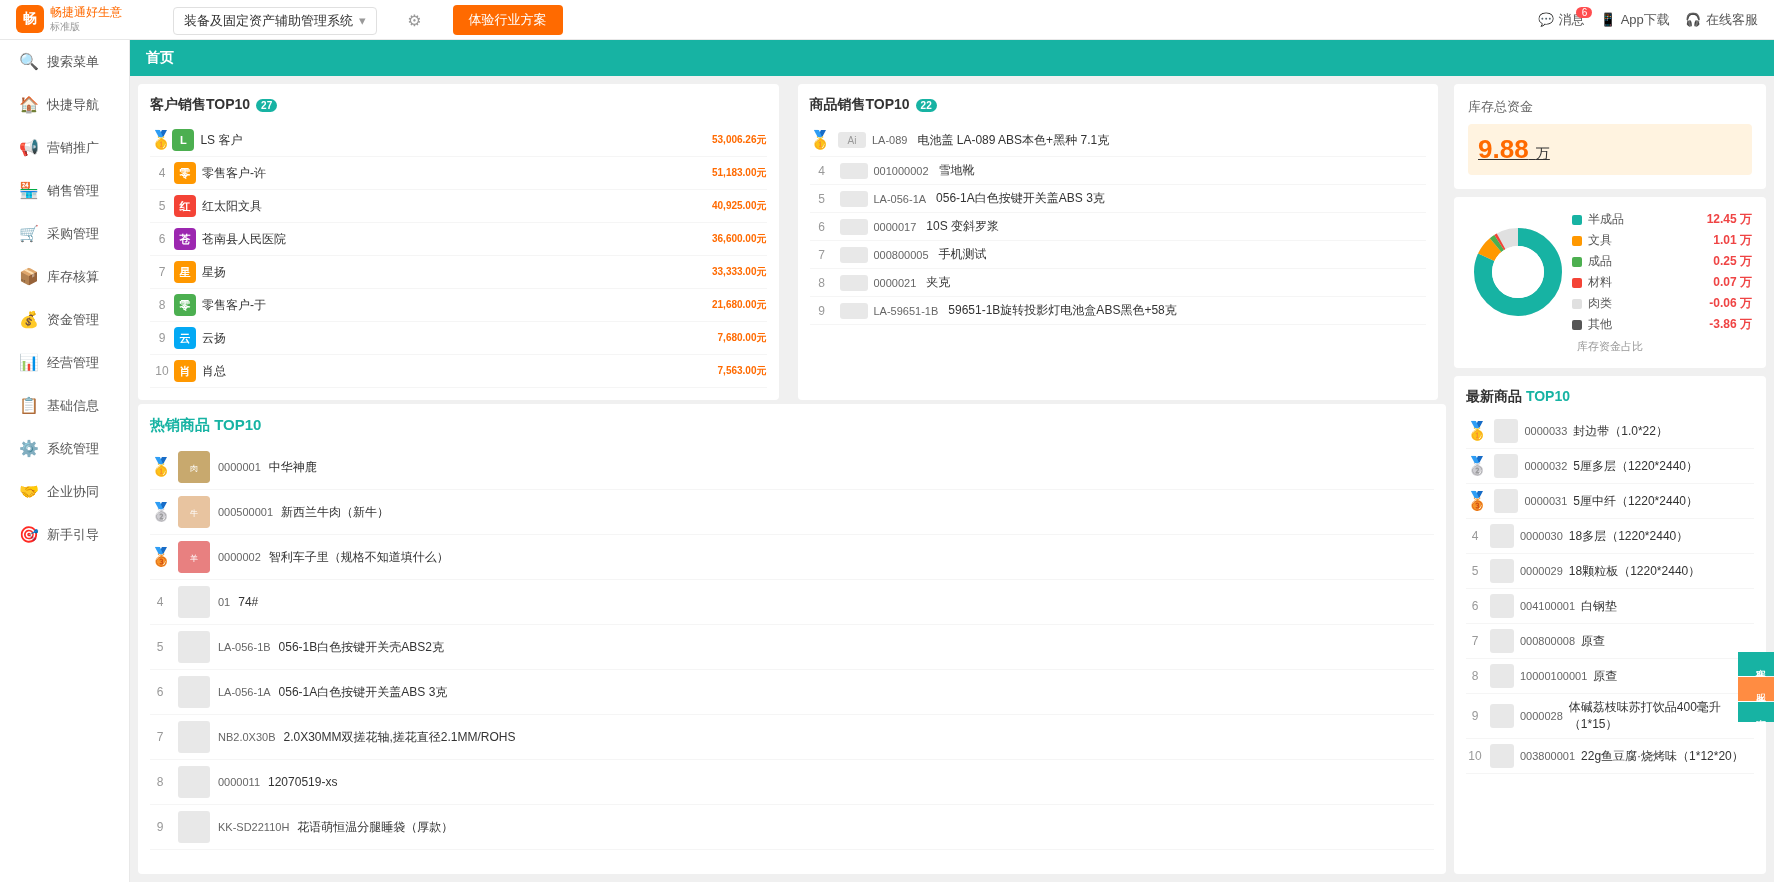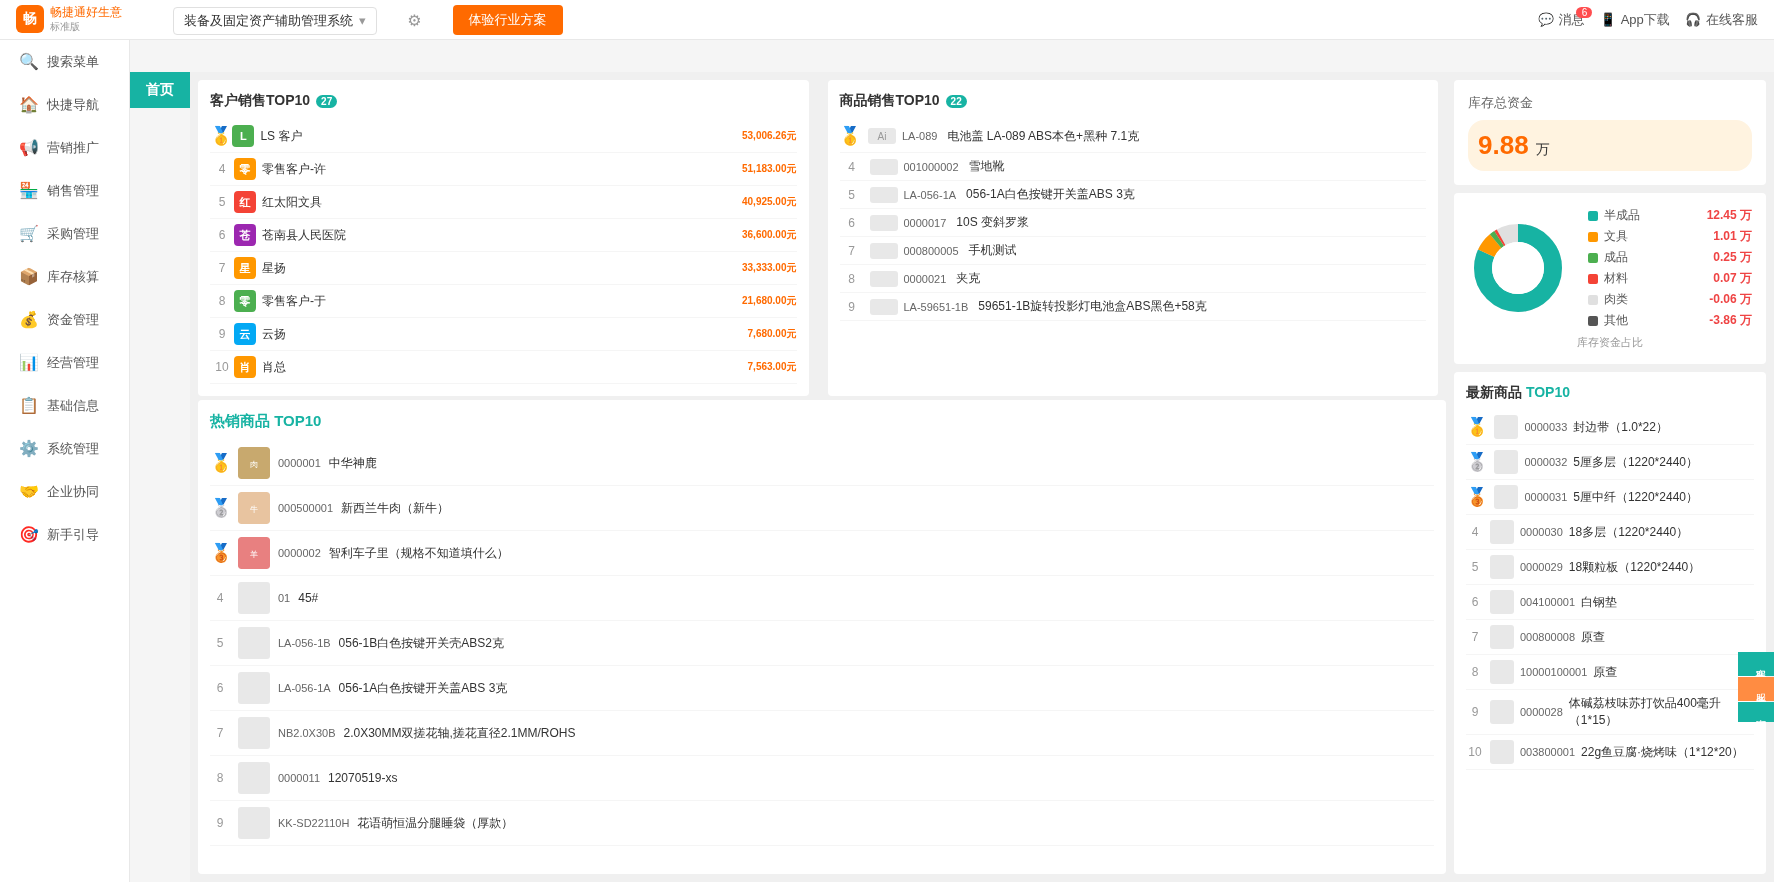--- a/index.html
+++ b/index.html
@@ -22,21 +22,21 @@
 
     
     .main-layout { display: flex; flex: 1; overflow: hidden; }
 
     
     .sidebar { width: 130px; background: #fff; border-right: 1px solid #e8e8e8; display: flex; flex-direction: column; overflow-y: auto; }
     .sidebar-item { display: flex; align-items: center; gap: 8px; padding: 12px 16px; cursor: pointer; font-size: 13px; color: #555; border-left: 3px solid transparent; }
     .sidebar-item .s-icon { font-size: 16px; }
 
     
-    .content { flex: 1; overflow: hidden; display: flex; flex-direction: row; margin-top: 32px; }
+    .content { flex: 1; overflow: hidden; display: flex; flex-direction: column; }
     .page-tab { background: #17b3a3; height: 36px; display: flex; align-items: center; padding: 0 16px; }
     .page-tab span { color: #fff; font-size: 14px; font-weight: bold; }
 
     .page-body { flex: 1; overflow-y: auto; display: flex; gap: 0; background: #f0f0f0; }
 
     
     .left-panel { flex: 1; min-width: 0; display: flex; flex-direction: column; gap: 0; }
 
     
     .top-section { display: flex; gap: 19px; padding: 8px 16px 4px 8px; }
@@ -73,21 +73,21 @@
     .right-panel { width: 320px; flex-shrink: 0; display: flex; flex-direction: column; gap: 8px; padding: 8px 8px 8px 0; overflow-y: auto; }
 
     
     .inventory-card { background: #fff; border-radius: 4px; padding: 14px; }
     .inventory-title { font-size: 13px; color: #666; margin-bottom: 8px; }
     .inventory-amount { font-size: 26px; font-weight: bold; color: #ff6a00; }
     .inventory-amount .unit { font-size: 14px; font-weight: normal; color: #333; }
 
     
     .chart-section { background: #fff; border-radius: 4px; padding: 14px; }
-    .chart-container { display: flex; align-items: center; gap: 20px; }
+    .chart-container { display: flex; align-items: center; gap: 4px; }
     .donut-wrapper { position: relative; width: 100px; height: 100px; flex-shrink: 0; }
     .chart-legend { flex: 1; display: flex; flex-direction: column; gap: 4px; }
     .legend-row { display: flex; align-items: center; gap: 6px; font-size: 12px; }
     .legend-dot { width: 10px; height: 10px; border-radius: 2px; flex-shrink: 0; }
     .legend-name { flex: 1; color: #555; }
     .legend-val { color: #ef4444; font-weight: bold; }
     .chart-subtitle { font-size: 11px; color: #999; margin-top: 6px; text-align: center; }
 
     
     .new-products { background: #fff; border-radius: 4px; padding: 12px; flex: 1; }
@@ -378,21 +378,21 @@
                 </svg>
             </div>
             <span class="hot-code">0000002</span>
             <span class="hot-name">智利车子里（规格不知道填什么）</span>
           </div>
 
           <div class="hot-row">
             <span class="hot-rank" style="font-size:12px;color:#999;">4</span>
             <div class="hot-thumb-placeholder"></div>
             <span class="hot-code">01</span>
-            <span class="hot-name">45#</span>
+            <span class="hot-name">74#</span>
           </div>
 
           <div class="hot-row">
             <span class="hot-rank" style="font-size:12px;color:#999;">5</span>
             <div class="hot-thumb-placeholder"></div>
             <span class="hot-code">LA-056-1B</span>
             <span class="hot-name">056-1B白色按键开关壳ABS2克</span>
           </div>
 
           <div class="hot-row">
@@ -423,21 +423,21 @@
             <span class="hot-name">花语萌恒温分腿睡袋（厚款）</span>
           </div>
 
         </div>
       </div>
 
       <div class="right-panel">
 
         <div class="inventory-card">
           <div class="inventory-title">库存总资金</div>
-          <div style="background:#fff3e0;padding:10px;border-radius:16px;">
+          <div style="background:#fff3e0;padding:10px;border-radius:4px;text-decoration:underline;">
             <span class="inventory-amount">
               <span>9.88</span>
               <span class="unit">万</span>
             </span>
           </div>
         </div>
 
         <div class="chart-section">
           <div class="chart-container">
             <div class="donut-wrapper">

